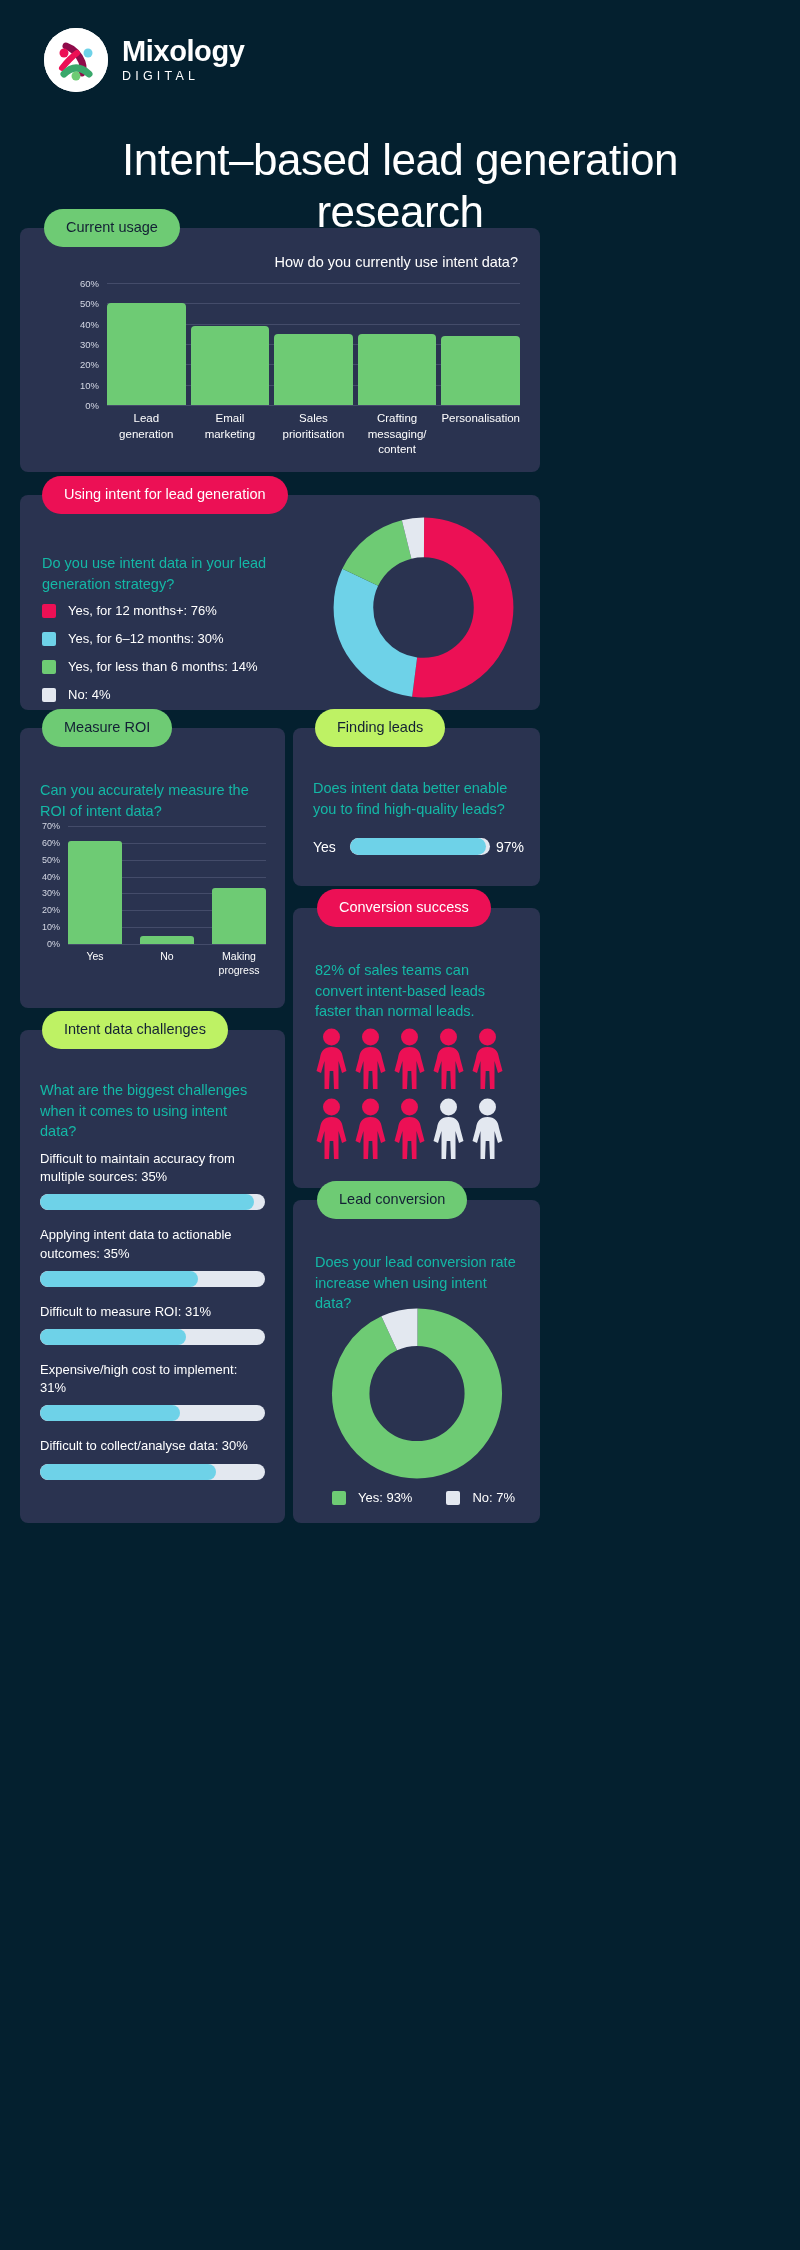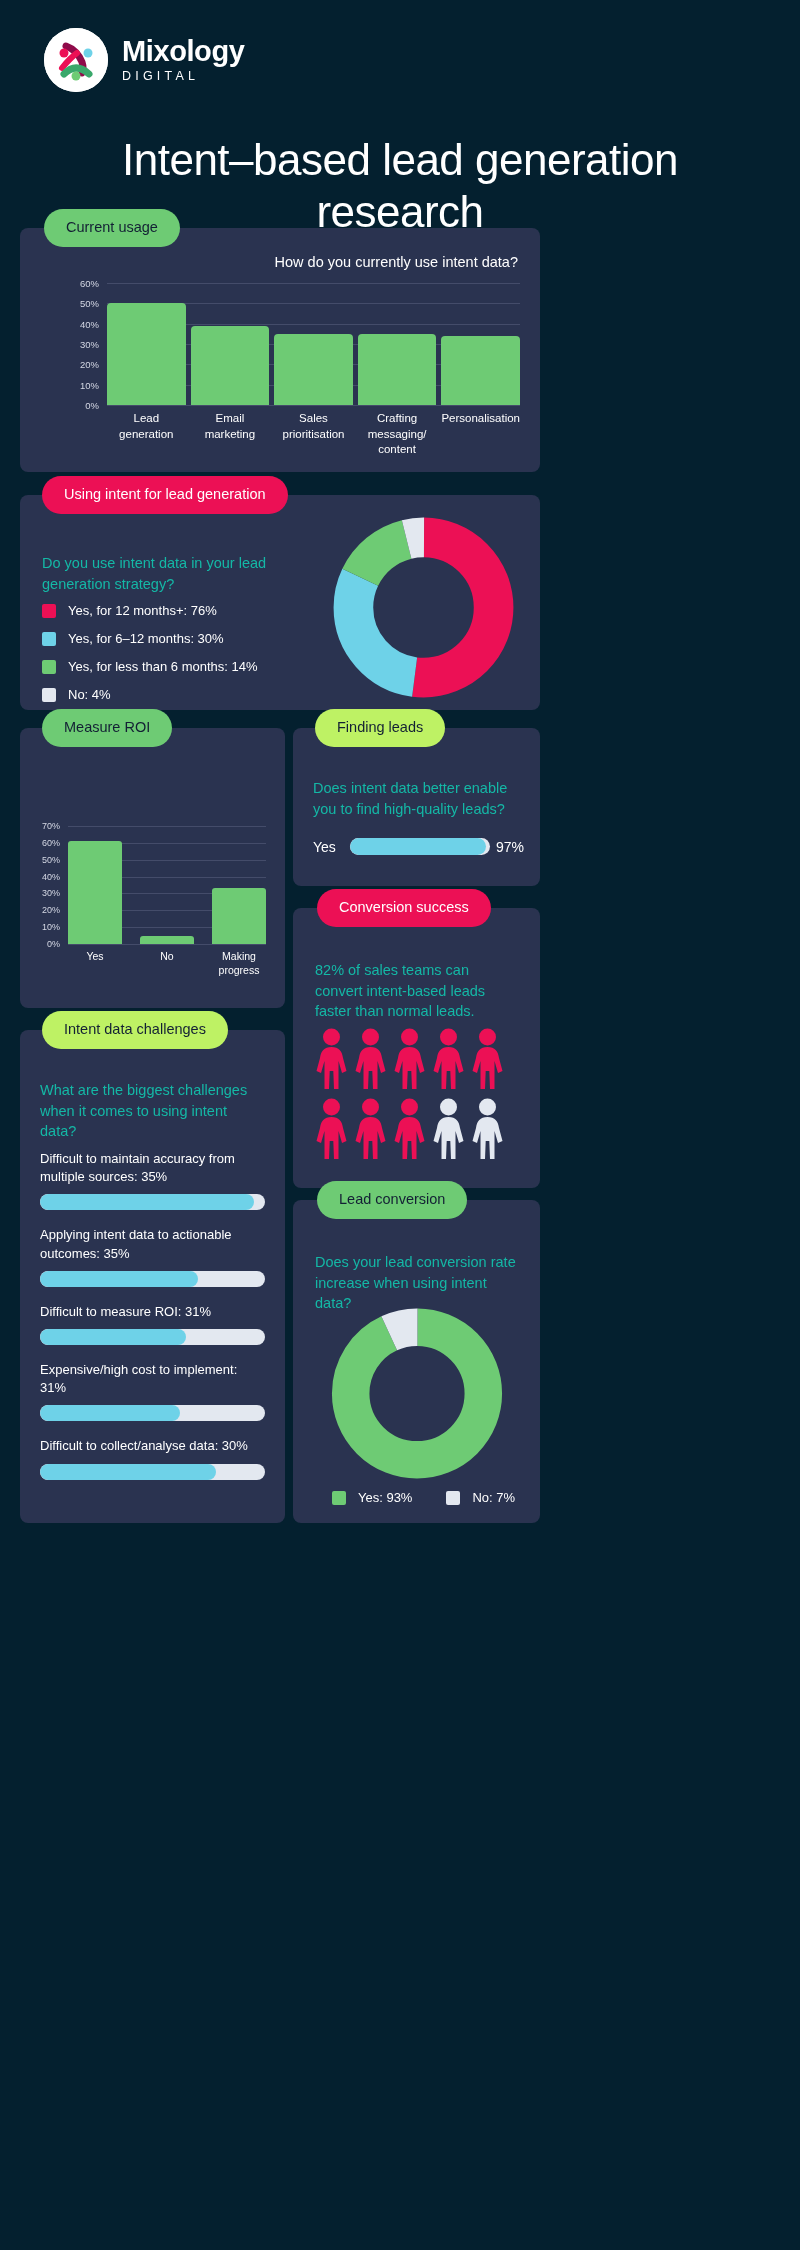--- a/index.html
+++ b/index.html
@@ -235,20 +235,21 @@
         <circle cx="21" cy="21" r="15.9155" fill="transparent" stroke="#ec1055" stroke-width="9" stroke-dasharray="52 48" stroke-dashoffset="25"></circle>
         <circle cx="21" cy="21" r="15.9155" fill="transparent" stroke="#6ed2e8" stroke-width="9" stroke-dasharray="30 70" stroke-dashoffset="-27"></circle>
         <circle cx="21" cy="21" r="15.9155" fill="transparent" stroke="#6ecb74" stroke-width="9" stroke-dasharray="14 86" stroke-dashoffset="-57"></circle>
         <circle cx="21" cy="21" r="15.9155" fill="transparent" stroke="#e3e8f0" stroke-width="9" stroke-dasharray="4 96" stroke-dashoffset="-71"></circle>
       </svg>
     </div>
   </div>
   <div class="pill pink" style="left:42px; top:495px; transform:translateY(-50%);">Using intent for lead generation</div>
 
   <div class="card" id="card-roi">
+    <div class="q-text roi-q">Can you accurately measure the ROI of intent data?</div>
     <div class="roi-chart">
       <div class="roi-axis" id="roi-axis">
           <div style="top: 0%;">70%</div>
           <div style="top: 14.2857%;">60%</div>
           <div style="top: 28.5714%;">50%</div>
           <div style="top: 42.8571%;">40%</div>
           <div style="top: 57.1429%;">30%</div>
           <div style="top: 71.4286%;">20%</div>
           <div style="top: 85.7143%;">10%</div>
           <div style="top: 100%;">0%</div>

